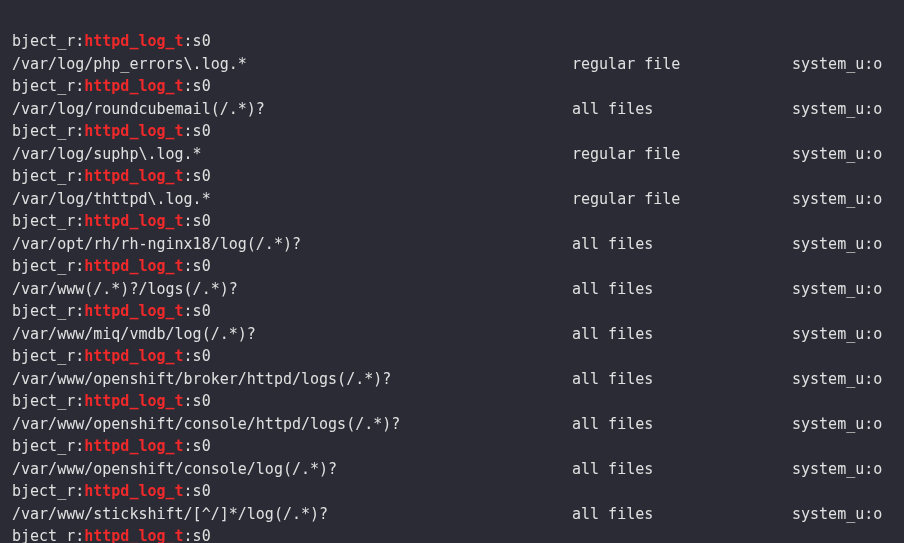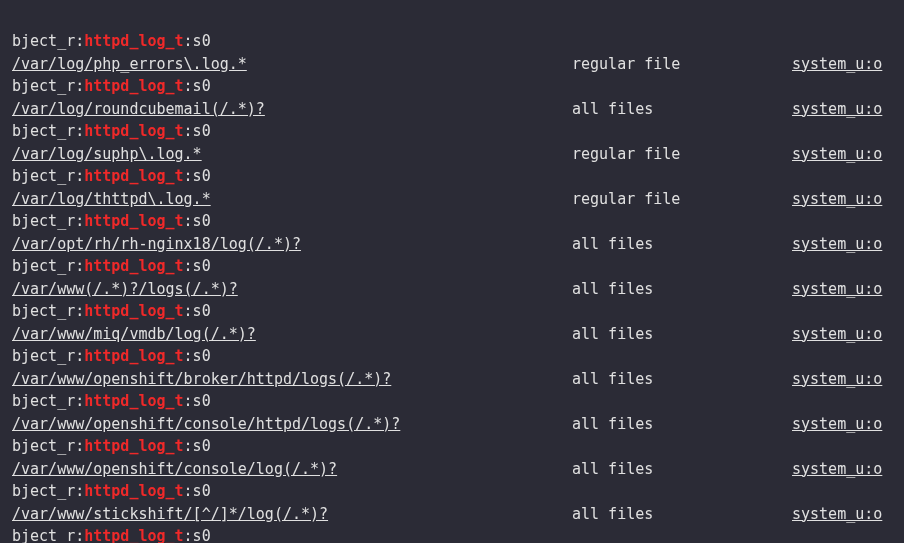--- a/index.html
+++ b/index.html
@@ -20,31 +20,29 @@
     margin-top: 28px;
   }
   .line {
     display: block;
     white-space: pre;
   }
   .path-col {
     display: inline-block;
     width: 560px;
     vertical-align: top;
-    text-decoration: underline;
   }
   .type-col {
     display: inline-block;
     width: 220px;
     vertical-align: top;
   }
   .ctx-col {
     display: inline-block;
     vertical-align: top;
-    text-decoration: underline;
   }
   .hl {
     color: #ef2929;
     font-weight: bold;
   }
   .prompt {
     color: #0ea5e9;
   }
   .cursor {
     display: inline-block;

